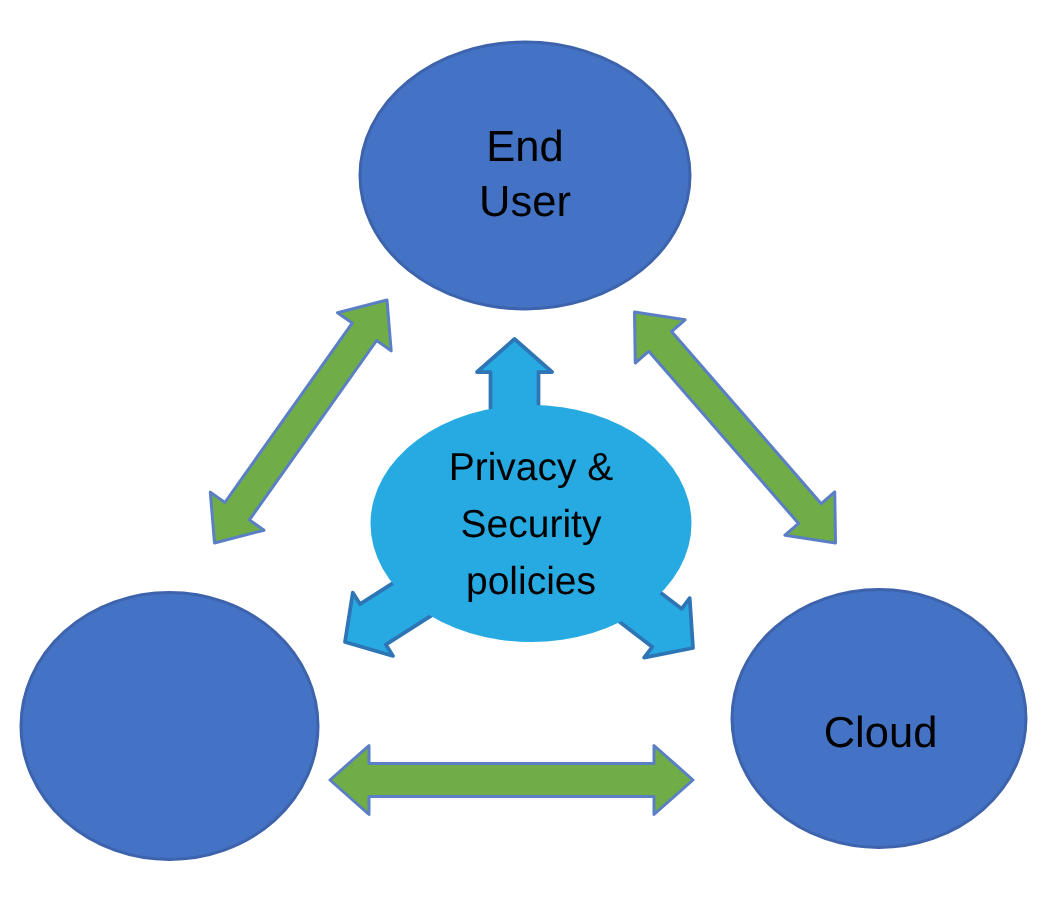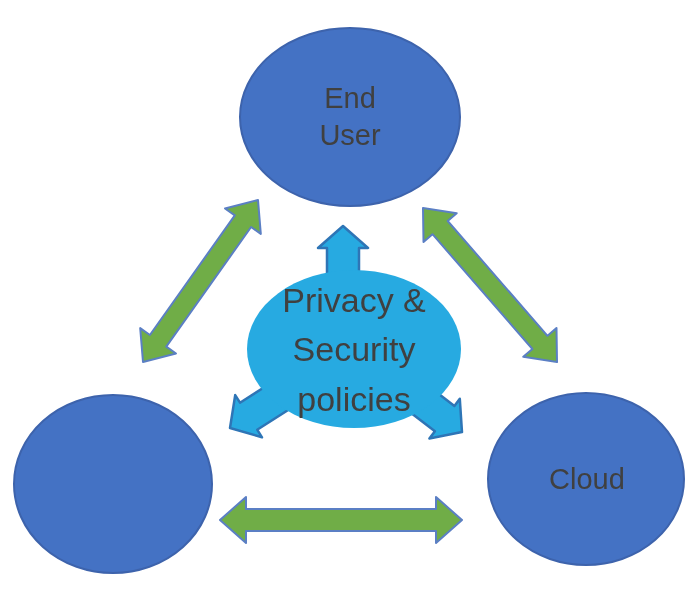--- a/index.html
+++ b/index.html
@@ -21,37 +21,37 @@
     top: 0;
     width: 700px;
     height: 603px;
   }
   .label {
     position: absolute;
     display: flex;
     align-items: center;
     justify-content: center;
     text-align: center;
-    color: #404040;
+    color: #000000;
     white-space: pre-line;
     pointer-events: none;
   }
   .node-label {
     font-size: 29px;
     line-height: 1.27;
     font-weight: 400;
   }
   .hub-label {
-    font-size: 34px;
+    font-size: 26px;
     line-height: 1.46;
     font-weight: 400;
   }
   .label-end-user      { left: 240px; top: 27px;  width: 220px; height: 180px; }
   .label-device        { left: 14px;  top: 394px; width: 198px; height: 178px; }
-  .label-cloud         { left: 489px; top: 393px; width: 196px; height: 172px; }
+  .label-cloud         { left: 489px; top: 403px; width: 196px; height: 172px; }
   .label-hub           { left: 247px; top: 271px; width: 214px; height: 158px; }
 </style>
 </head>
 <body>
 
 <div class="canvas">
 
   <svg class="shapes-layer" viewBox="0 0 700 603" xmlns="http://www.w3.org/2000/svg">
 
     <polygon stroke-width="2" stroke-linejoin="round" points="143,362 176,353.5 166.3,346.6 251.1,227 260.8,233.9 258,200 225,208.5 234.8,215.4 149.9,335 140.2,328.1" fill="#70ad47" stroke="#5b7fc4"></polygon>

